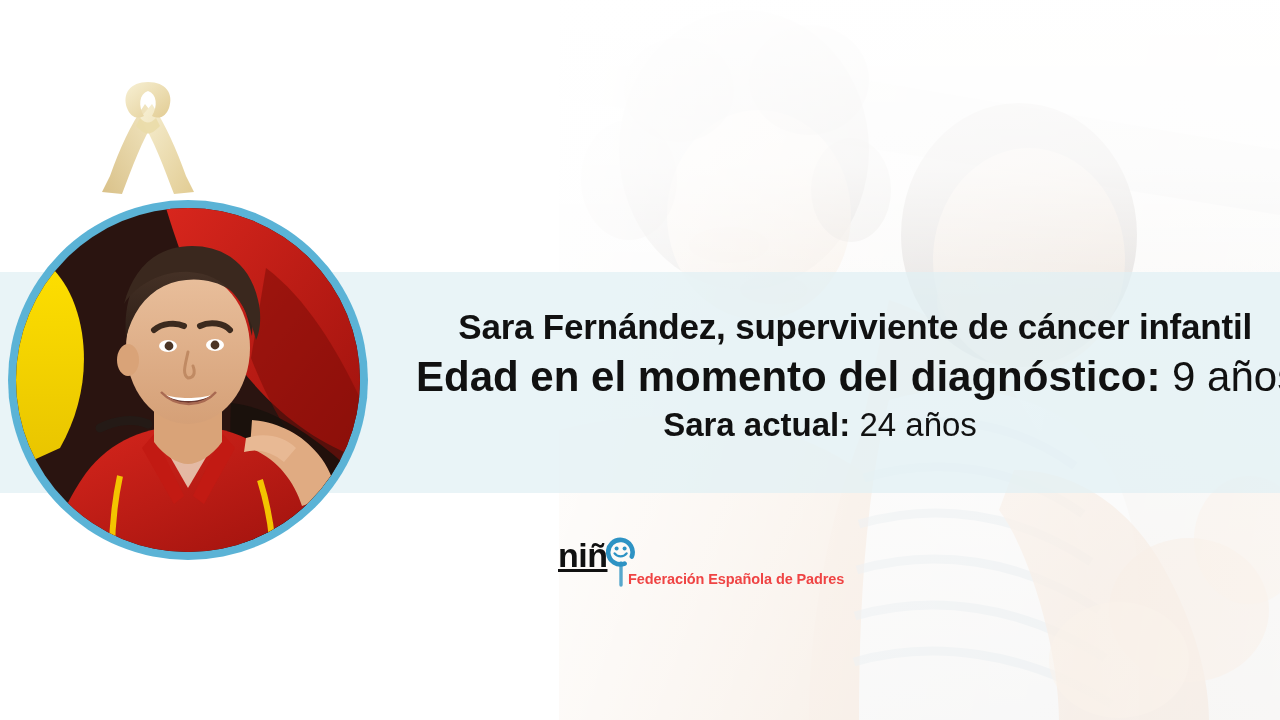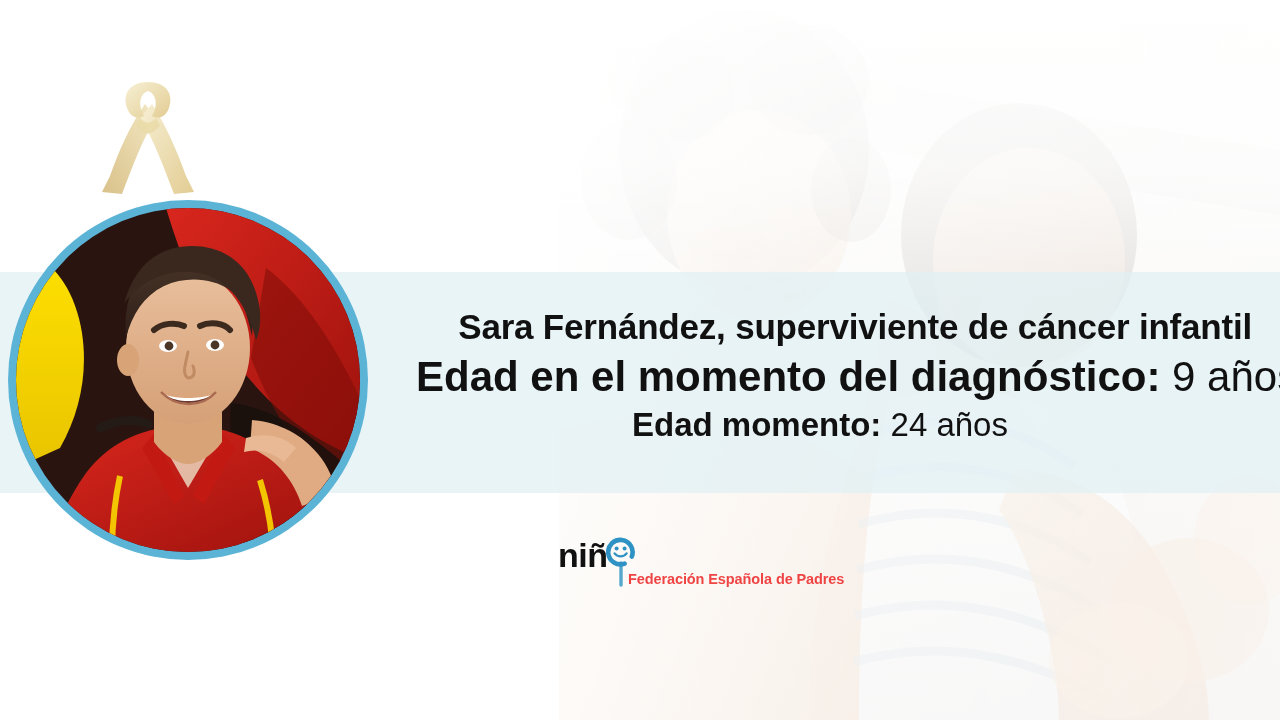--- a/index.html
+++ b/index.html
@@ -134,20 +134,21 @@
   }
   .logo-wordmark {
     position: absolute;
     left: 0;
     top: 0;
     font-size: 34px;
     font-weight: bold;
     color: #111111;
     letter-spacing: -0.5px;
     white-space: nowrap;
+    text-decoration: underline;
   }
   .logo-word-a { position: absolute; left: 0; top: 0; }
   .logo-word-b { position: absolute; left: 78px; top: 0; }
   .logo-mark {
     position: absolute;
     left: 48px;
     top: 1px;
     width: 30px;
     height: 50px;
   }
@@ -339,21 +340,21 @@
   </div>
 
   <div class="caption">
     <div class="caption-line cap-1">
       <span class="b">Sara Fernández, superviviente de cáncer infantil</span>
     </div>
     <div class="caption-line cap-2">
       <span class="b">Edad en el momento del diagnóstico:</span><span class="n"> </span><span class="n">9 años</span>
     </div>
     <div class="caption-line cap-3">
-      <span class="b">Edad momento:</span><span class="n"> </span><span class="n">24 años</span>
+      <span class="b">Sara actual:</span><span class="n"> </span><span class="n">24 años</span>
     </div>
   </div>
 
   <div class="logo">
     <span class="logo-wordmark logo-word-a">niñ</span>
     <span class="logo-mark">
       <svg width="30" height="50" viewBox="0 0 30 50" xmlns="http://www.w3.org/2000/svg">
 
         <path d="M15,26 L15,48" stroke="#56A7CC" stroke-width="3.4" stroke-linecap="round" fill="none"></path>
 

